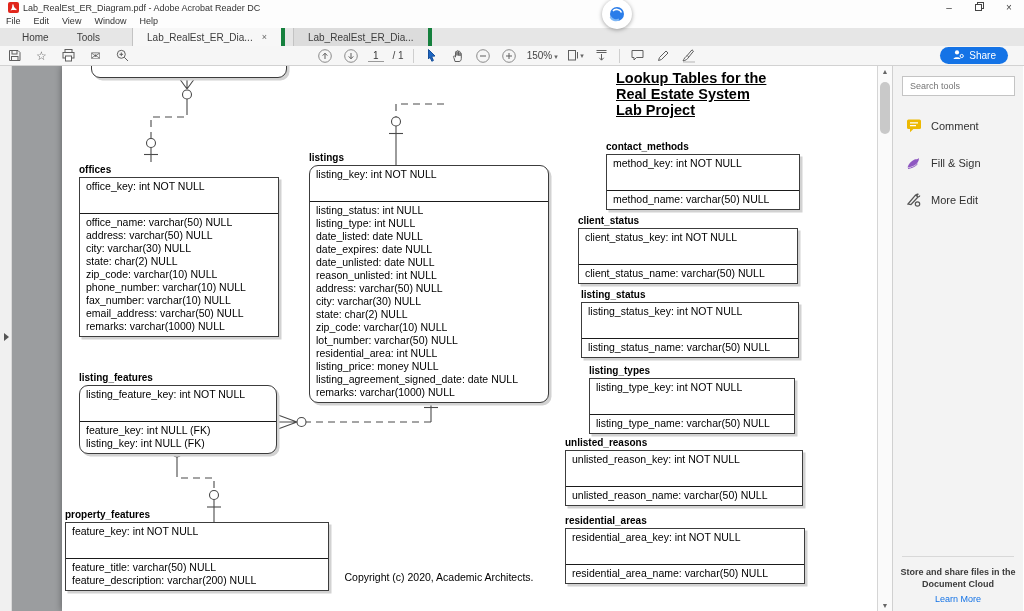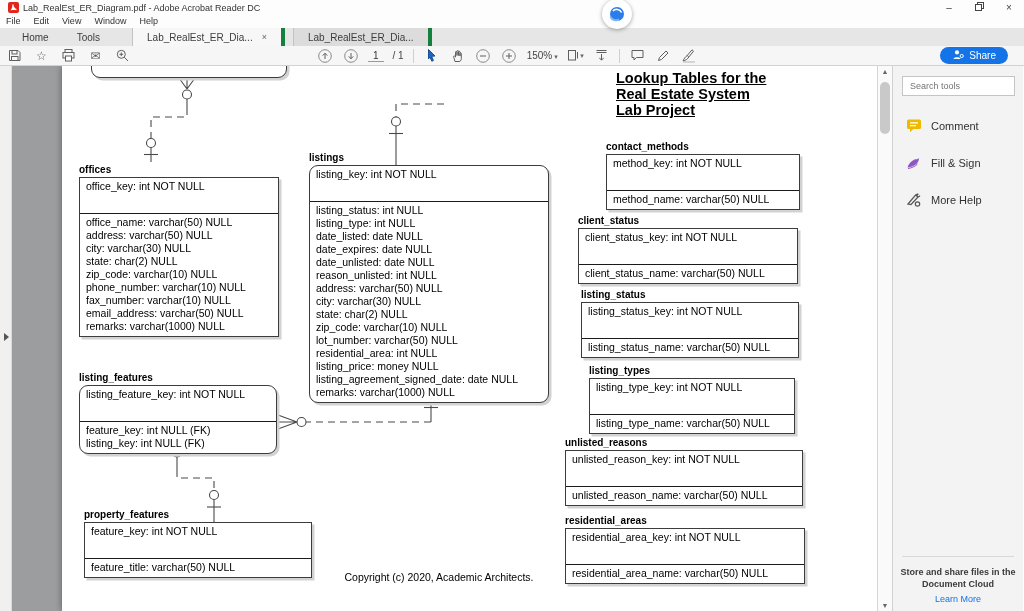--- a/index.html
+++ b/index.html
@@ -355,28 +355,29 @@
           <div class="erhead">
               <div class="errow">listing_feature_key: int NOT NULL</div>
             </div>
           <div class="erbody">
               <div class="errow">feature_key: int NULL (FK)</div>
               <div class="errow">listing_key: int NULL (FK)</div>
             </div>
         </div>
       </div>
 
-      <div class="ertable" style="left:22px; top:442px; width:228px">
+      <div class="ertable" style="left:3px; top:442px; width:264px">
         <div class="ertitle">property_features</div>
         <div class="erbox">
           <div class="erhead">
               <div class="errow">feature_key: int NOT NULL</div>
             </div>
           <div class="erbody">
               <div class="errow">feature_title: varchar(50) NULL</div>
+              <div class="errow">feature_description: varchar(200) NULL</div>
             </div>
         </div>
       </div>
 
       <div class="ertable" style="left:544px; top:74px; width:194px">
         <div class="ertitle">contact_methods</div>
         <div class="erbox">
           <div class="erhead">
               <div class="errow">method_key: int NOT NULL</div>
             </div>
@@ -480,21 +481,21 @@
       <span>Fill &amp; Sign</span>
     </div>
     <div class="rp-item">
       <span>
         <svg width="16" height="15">
             <path d="M2 12 L9.5 3 L12 5 L5 12.5 Z" fill="none" stroke="#555" stroke-width="1.2"></path>
             <path d="M9.5 3 C10 1.5 12 1 13 2 L11.5 3.5 L12.5 4.5 L14 3 C14.6 4.2 13.8 5.8 12 5" fill="#555"></path>
             <circle cx="11.5" cy="12" r="2.2" fill="none" stroke="#555" stroke-width="1.2"></circle>
           </svg>
       </span>
-      <span>More Help</span>
+      <span>More Edit</span>
     </div>
     <div class="rp-divider"></div>
     <div class="rp-promo">
       <div>Store and share files in the</div>
       <div>Document Cloud</div>
     </div>
     <div class="rp-learn">Learn More</div>
   </div>
 
 </div>

